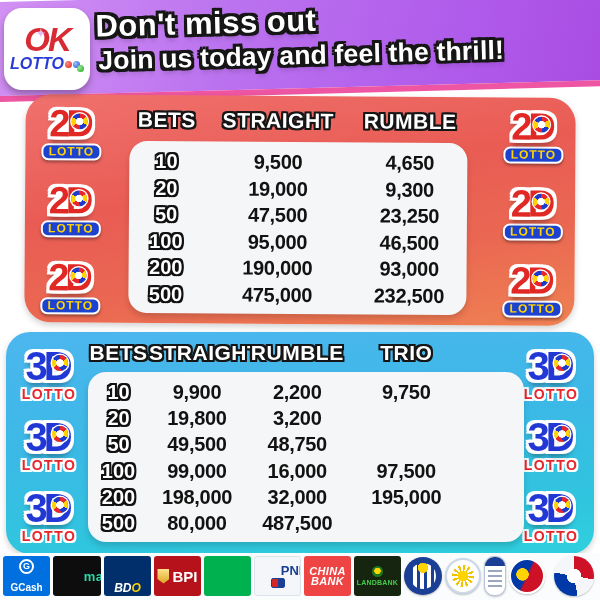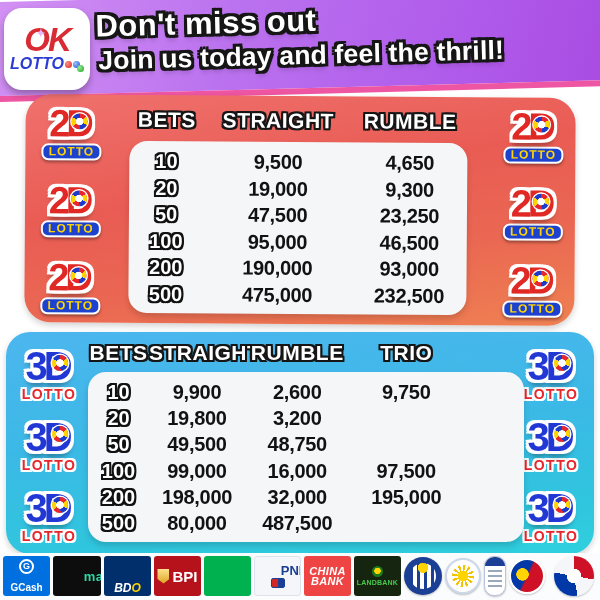--- a/index.html
+++ b/index.html
@@ -285,21 +285,21 @@
       <span class="o-dark-2">BETS</span>
       <span class="o-dark-2">STRAIGHT</span>
       <span class="o-dark-2">RUMBLE</span>
       <span class="o-dark-2">TRIO</span>
     </div>
 
     <div class="white3">
       <div class="row3">
         <span class="bet">10</span>
         <span class="val">9,900</span>
-        <span class="val">2,600</span>
+        <span class="val">2,200</span>
         <span class="val">9,750</span>
       </div>
       <div class="row3">
         <span class="bet">20</span>
         <span class="val">19,800</span>
         <span class="val">3,200</span>
       </div>
       <div class="row3">
         <span class="bet">50</span>
         <span class="val">49,500</span>

